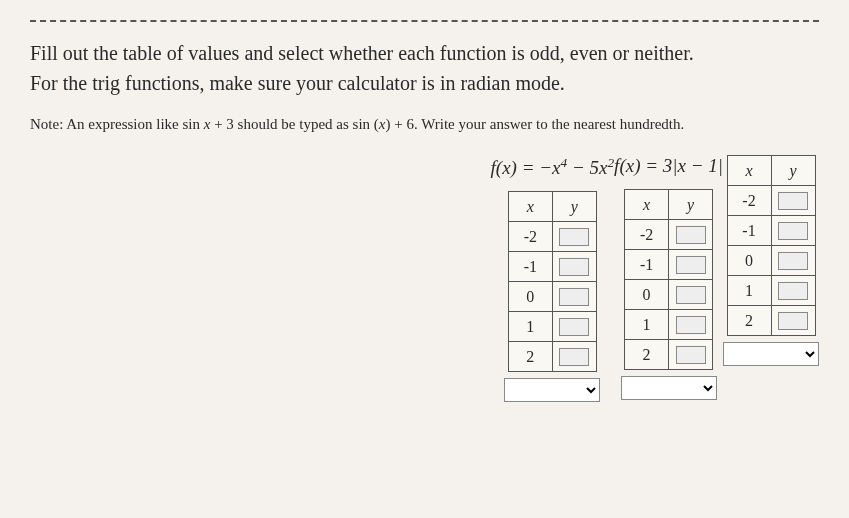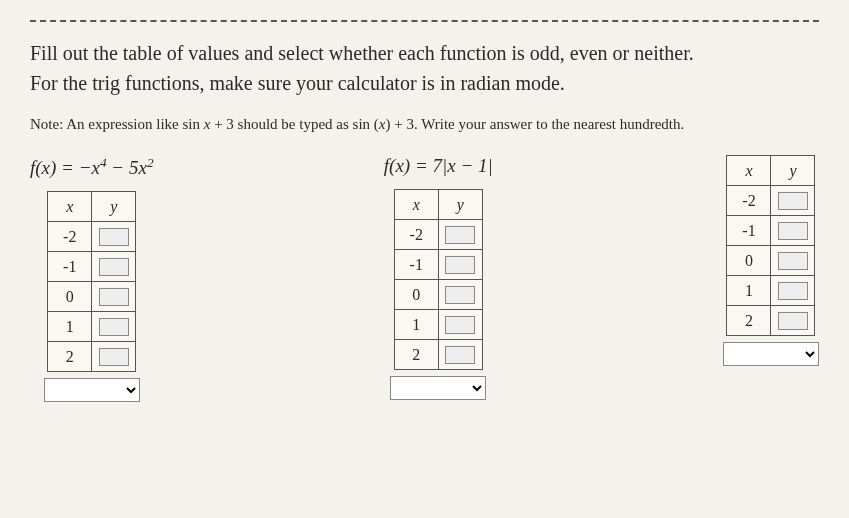--- a/index.html
+++ b/index.html
@@ -21,21 +21,21 @@
       font-size: 20px;
       line-height: 1.5;
       margin-bottom: 18px;
     }
     .note {
       font-size: 15px;
       margin-bottom: 22px;
     }
     .functions-row {
       display: flex;
-      justify-content: space-between;
+      justify-content: flex-end;
       align-items: flex-start;
     }
     .func-block {
       display: flex;
       flex-direction: column;
       align-items: center;
     }
     .func-label {
       font-size: 19px;
       font-style: italic;
@@ -80,21 +80,21 @@
 <body>
 
 <hr class="dashed">
 
 <p class="instruction">
   <span>Fill out the table of values and select whether each function is odd, even or neither.</span><br>
   <span>For the trig functions, make sure your calculator is in radian mode.</span>
 </p>
 
 <p class="note">
-  <span>Note: An expression like sin </span><i>x</i><span> + 3 should be typed as sin (</span><i>x</i><span>) + 3. Write your answer to the nearest hundredth.</span>
+  <span>Note: An expression like sin </span><i>x</i><span> + 3 should be typed as sin (</span><i>x</i><span>) + 6. Write your answer to the nearest hundredth.</span>
 </p>
 
 <div class="functions-row">
 
   <div class="func-block">
     <div class="func-label">
       <span>f(x) = −x</span><sup>4</sup><span> − 5x</span><sup>2</sup>
     </div>
     <table>
       <tbody>
@@ -121,21 +121,21 @@
       <tr>
             <td>2</td>
             <td><input class="input-cell" style=""></td>
           </tr>
     </tbody>
       </table>
     <select class="parity"></select>
   </div>
 
   <div class="func-block">
-    <div class="func-label">f(x) = 7|x − 1|</div>
+    <div class="func-label">f(x) = 3|x − 1|</div>
     <table>
       <tbody>
           <tr>
         <th>x</th>
         <th>y</th>
       </tr>
       <tr>
             <td>-2</td>
             <td><input class="input-cell" style=""></td>
           </tr>

